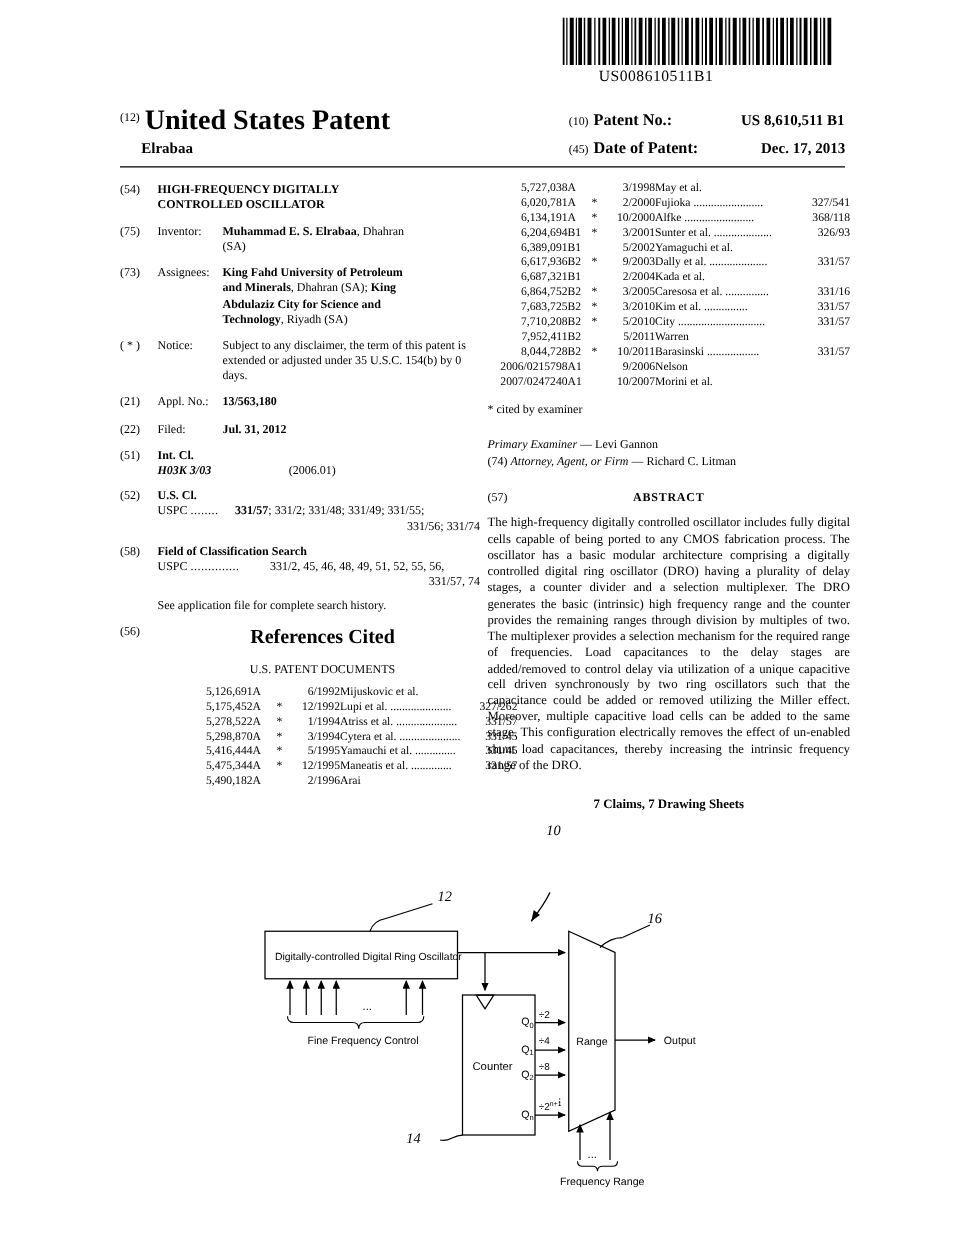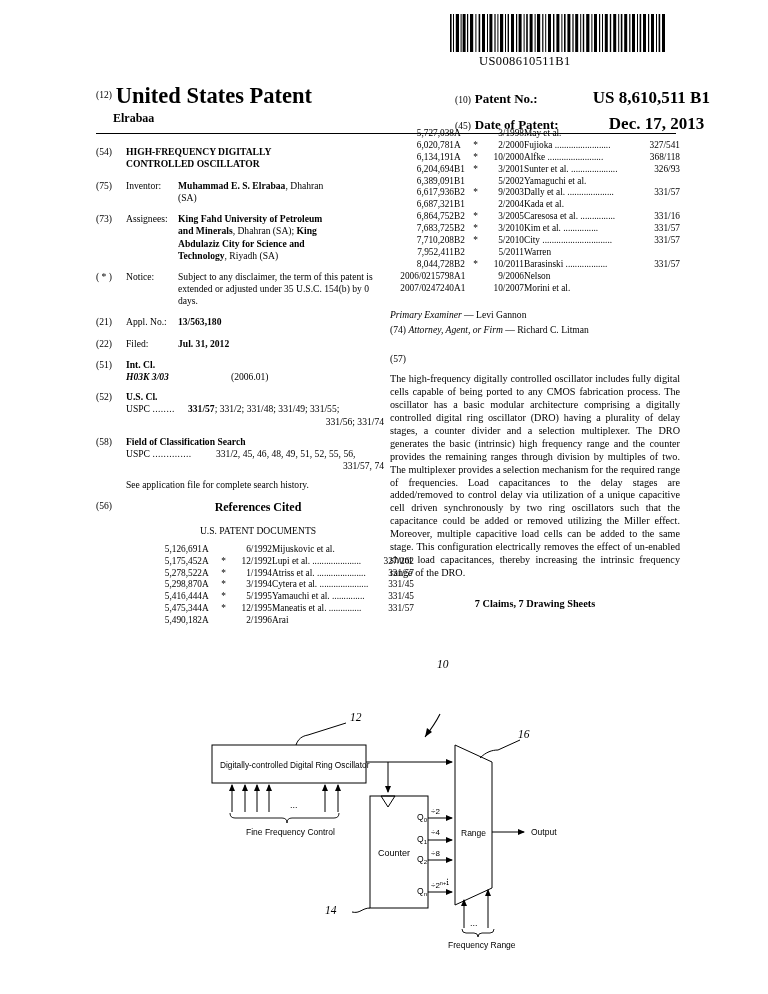--- a/index.html
+++ b/index.html
@@ -82,21 +82,21 @@
     white-space: nowrap;
   }
   .patno-line .kindcode { padding-top: 0; }
   .patno-label {
     font-weight: bold;
     width: 108px;
     display: inline-block;
   }
   .patno-value {
     font-weight: bold;
-    font-size: 17px;
+    font-size: 12px;
     font-family: Liberation Serif, serif;
   }
   #pn-value { margin-left: 10px; }
   #dp-value { margin-left: 26px; }
 
   #header-rule {
     position: absolute;
     left: 96px;
     top: 133px;
     width: 580px;
@@ -108,21 +108,21 @@
     position: absolute;
     left: 96px;
     top: 146px;
     width: 288px;
     font-size: 9.6px;
     line-height: 1.27;
   }
   #col-right {
     position: absolute;
     left: 390px;
-    top: 128px;
+    top: 146px;
     width: 290px;
     font-size: 9.6px;
     line-height: 1.27;
   }
 
   .inid-row {
     display: flex;
     margin-bottom: 9px;
     justify-content: space-between;
   }
@@ -145,21 +145,21 @@
 
   .uspc-line { display: flex; }
   .uspc-label { width: 62px; flex: none; }
   .uspc-val { flex: 1; }
   .right-al { text-align: right; }
 
   
   #refs-head {
     text-align: center;
     font-weight: bold;
-    font-size: 12px;
+    font-size: 16px;
     margin-left: -24px;
   }
   #refs-sub {
     text-align: center;
     font-size: 9.6px;
     margin: 9px 0 7px -24px;
   }
   table.refs {
     border-collapse: collapse;
     font-size: 9.3px;
@@ -564,28 +564,30 @@
           <td class="c-num">2007/0247240</td>
           <td class="c-kind">A1</td>
           <td class="c-star"></td>
           <td class="c-date">10/2007</td>
           <td class="c-name">Morini et al.</td>
           <td class="c-class"></td>
         </tr>
       </tbody>
     </table>
 
+  <div id="cited-by">* cited by examiner</div>
 
   <div id="examiner-block">
     <div><span class="i">Primary Examiner</span><span> — Levi Gannon</span></div>
     <div><span>(74)</span> <span class="i">Attorney, Agent, or Firm</span><span> — Richard C. Litman</span></div>
   </div>
 
   <div id="abstract-head">
     <span class="inid-num">(57)</span>
+    <span class="ab-word">ABSTRACT</span>
   </div>
   <div id="abstract-text">The high-frequency digitally controlled oscillator includes fully digital cells capable of being ported to any CMOS fabrication process. The oscillator has a basic modular architecture comprising a digitally controlled digital ring oscillator (DRO) having a plurality of delay stages, a counter divider and a selection multiplexer. The DRO generates the basic (intrinsic) high frequency range and the counter provides the remaining ranges through division by multiples of two. The multiplexer provides a selection mechanism for the required range of frequencies. Load capacitances to the delay stages are added/removed to control delay via utilization of a unique capacitive cell driven synchronously by two ring oscillators such that the capacitance could be added or removed utilizing the Miller effect. Moreover, multiple capacitive load cells can be added to the same stage. This configuration electrically removes the effect of un-enabled shunt load capacitances, thereby increasing the intrinsic frequency range of the DRO.</div>
   <div id="claims-line">7 Claims, 7 Drawing Sheets</div>
 </div>
 
 <div id="figure">
   <svg width="768" height="310" viewBox="0 0 768 310">
     <defs>
       <marker id="ar" markerWidth="7" markerHeight="7" refX="6" refY="3" orient="auto">
         <path d="M0,0 L7,3 L0,6 z" fill="#000"></path>

